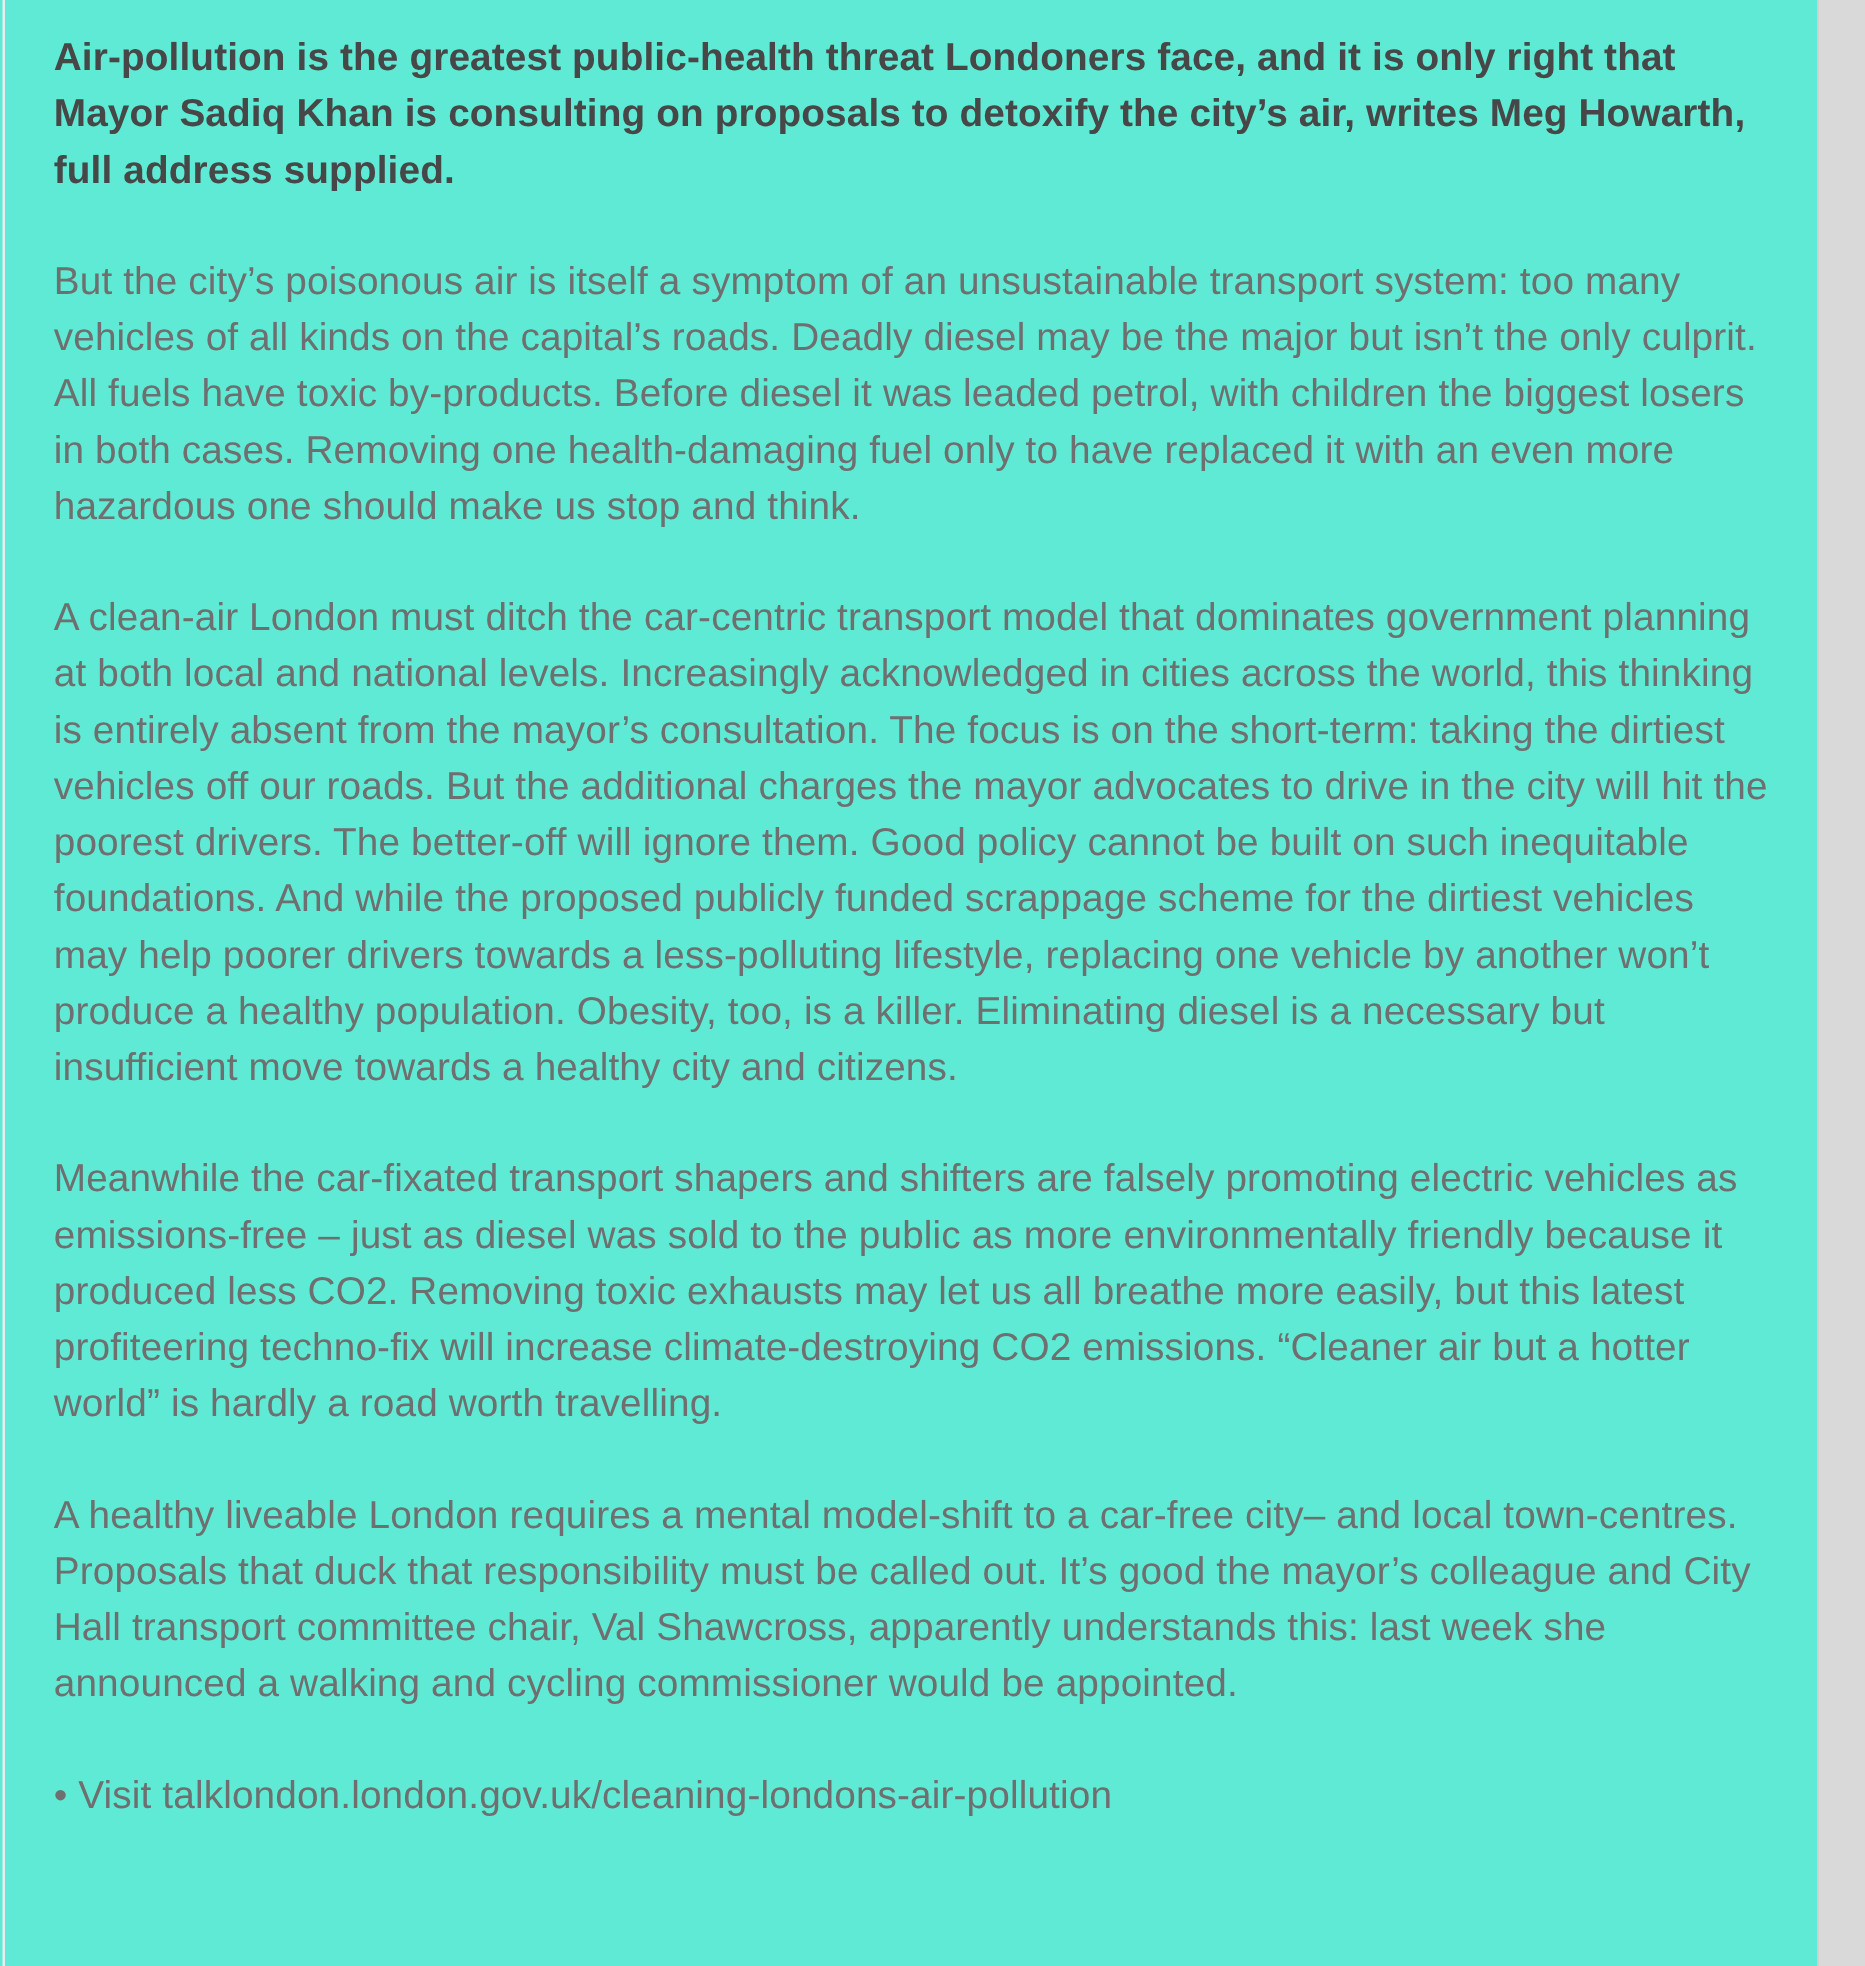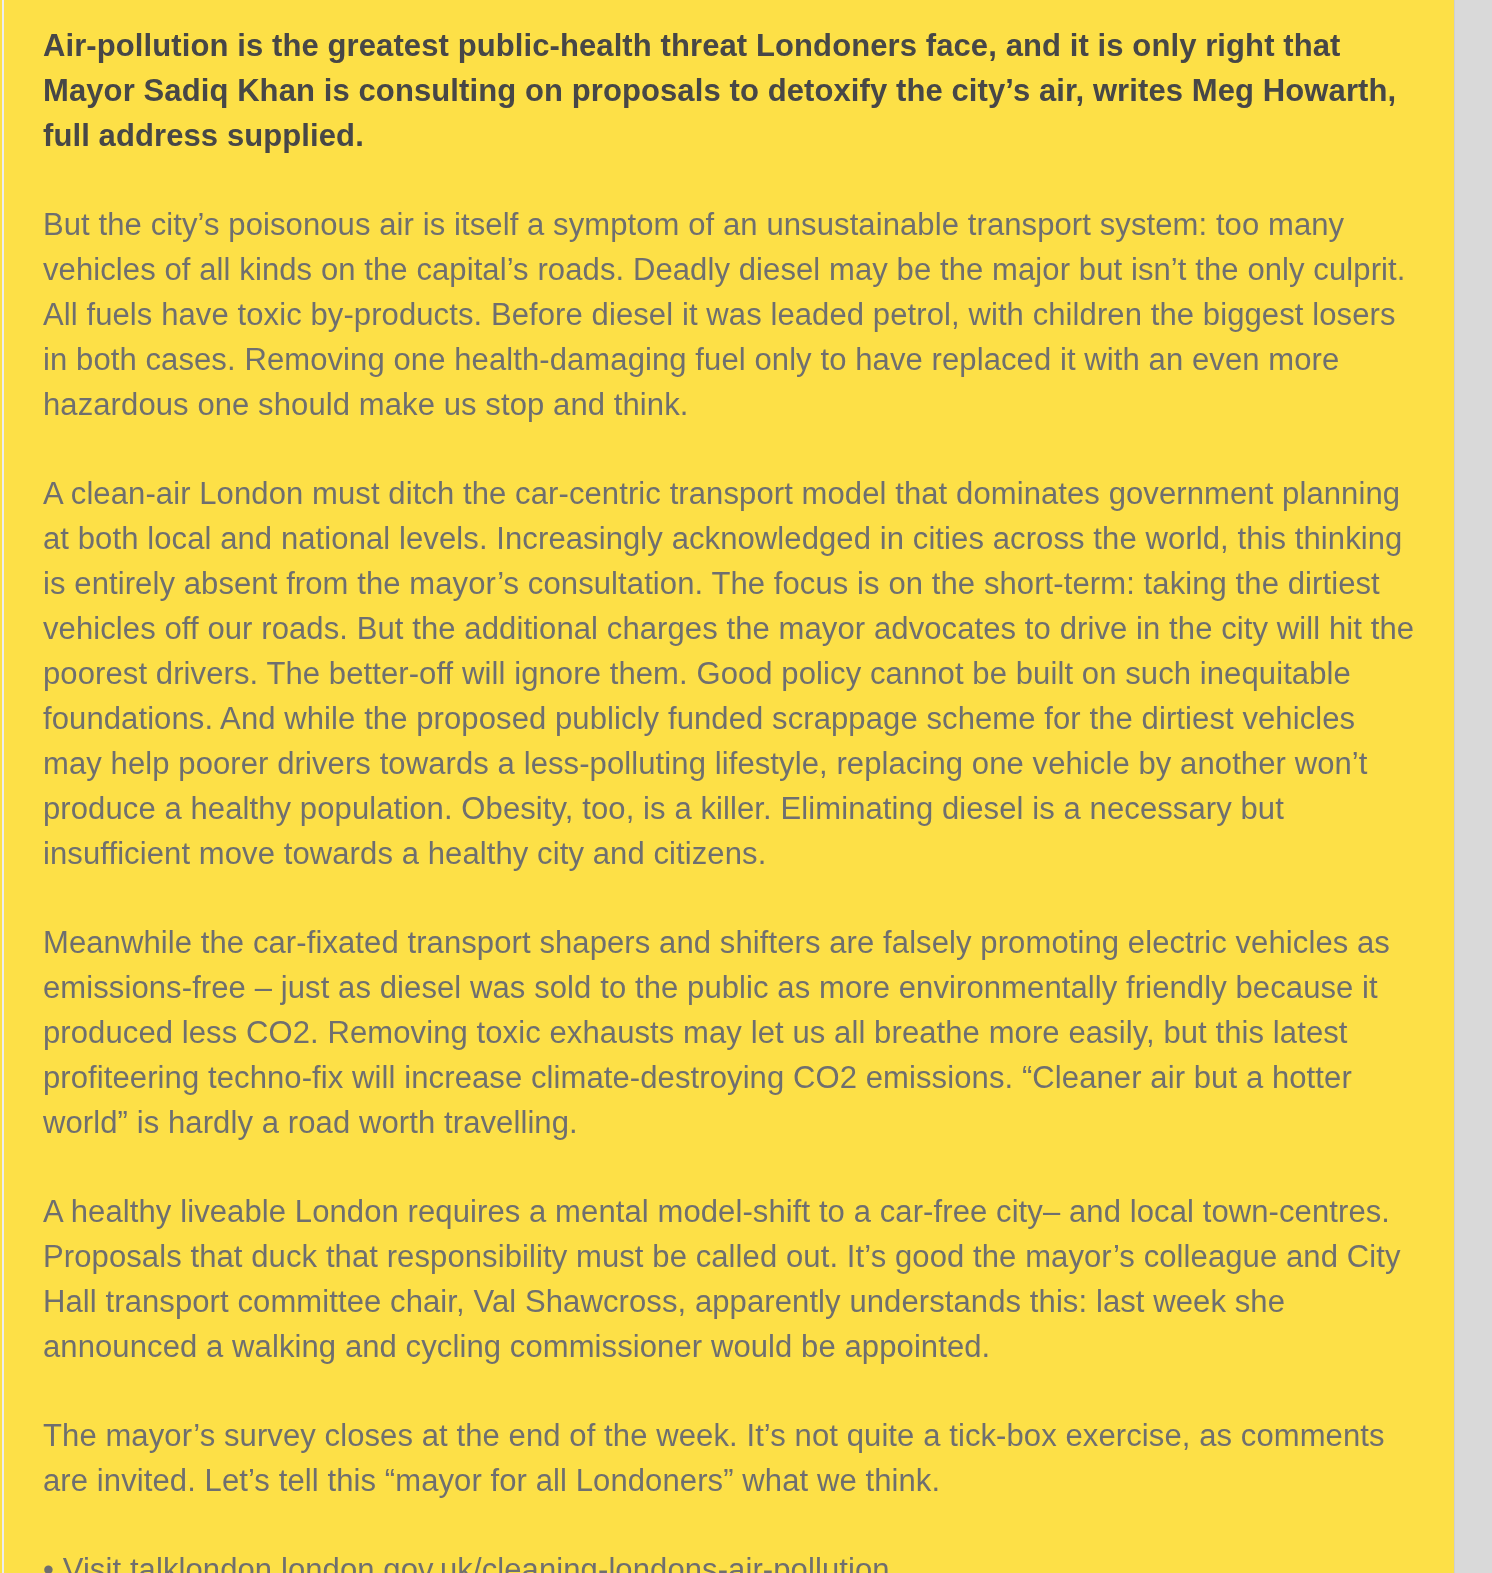--- a/index.html
+++ b/index.html
@@ -4,21 +4,21 @@
 <style>
   html, body {
     margin: 0;
     padding: 0;
     background: #ffffff;
   }
   .page {
     position: relative;
     width: 1492px;
     height: 1573px;
-    background: #fde047;
+    background: #5eead4;
     overflow: hidden;
     font-family: "Liberation Sans", sans-serif;
   }
   .left-edge {
     position: absolute;
     left: 2px;
     top: 0;
     width: 2px;
     height: 100%;
     background: #ececec;
@@ -60,20 +60,19 @@
   <div class="left-edge"></div>
 
   <div class="content">
     <p class="lede">Air-pollution is the greatest public-health threat Londoners face, and it is only right that Mayor Sadiq Khan is consulting on proposals to detoxify the city’s air, writes Meg Howarth, full address supplied.</p>
 
     <div>
         <p>But the city’s poisonous air is itself a symptom of an unsustainable transport system: too many vehicles of all kinds on the capital’s roads. Deadly diesel may be the major but isn’t the only culprit. All fuels have toxic by-products. Before diesel it was leaded petrol, with children the biggest losers in both cases. Removing one health-damaging fuel only to have replaced it with an even more hazardous one should make us stop and think.</p>
         <p>A clean-air London must ditch the car-centric transport model that dominates government planning at both local and national levels. Increasingly acknowledged in cities across the world, this thinking is entirely absent from the mayor’s consultation. The focus is on the short-term: taking the dirtiest vehicles off our roads. But the additional charges the mayor advocates to drive in the city will hit the poorest drivers. The better-off will ignore them. Good policy cannot be built on such inequitable foundations. And while the proposed publicly funded scrappage scheme for the dirtiest vehicles may help poorer drivers towards a less-polluting lifestyle, replacing one vehicle by another won’t produce a healthy population. Obesity, too, is a killer. Eliminating diesel is a necessary but insufficient move towards a healthy city and citizens.</p>
         <p>Meanwhile the car-fixated transport shapers and shifters are falsely promoting electric vehicles as emissions-free – just as diesel was sold to the public as more environmentally friendly because it produced less CO2. Removing toxic exhausts may let us all breathe more easily, but this latest profiteering techno-fix will increase climate-destroying CO2 emissions. “Cleaner air but a hotter world” is hardly a road worth travelling.</p>
         <p>A healthy liveable London requires a mental model-shift to a car-free city– and local town-centres. Proposals that duck that responsibility must be called out. It’s good the mayor’s colleague and City Hall transport committee chair, Val Shawcross, apparently understands this: last week she announced a walking and cycling commissioner would be appointed.</p>
-        <p>The mayor’s survey closes at the end of the week. It’s not quite a tick-box exercise, as comments are invited. Let’s tell this “mayor for all Londoners” what we think.</p>
       </div>
 
     <p class="bullet">• Visit talklondon.london.gov.uk/cleaning-londons-air-pollution</p>
   </div>
 
   <div class="scroll-strip"></div>
 </div>
 
 </body></html>

